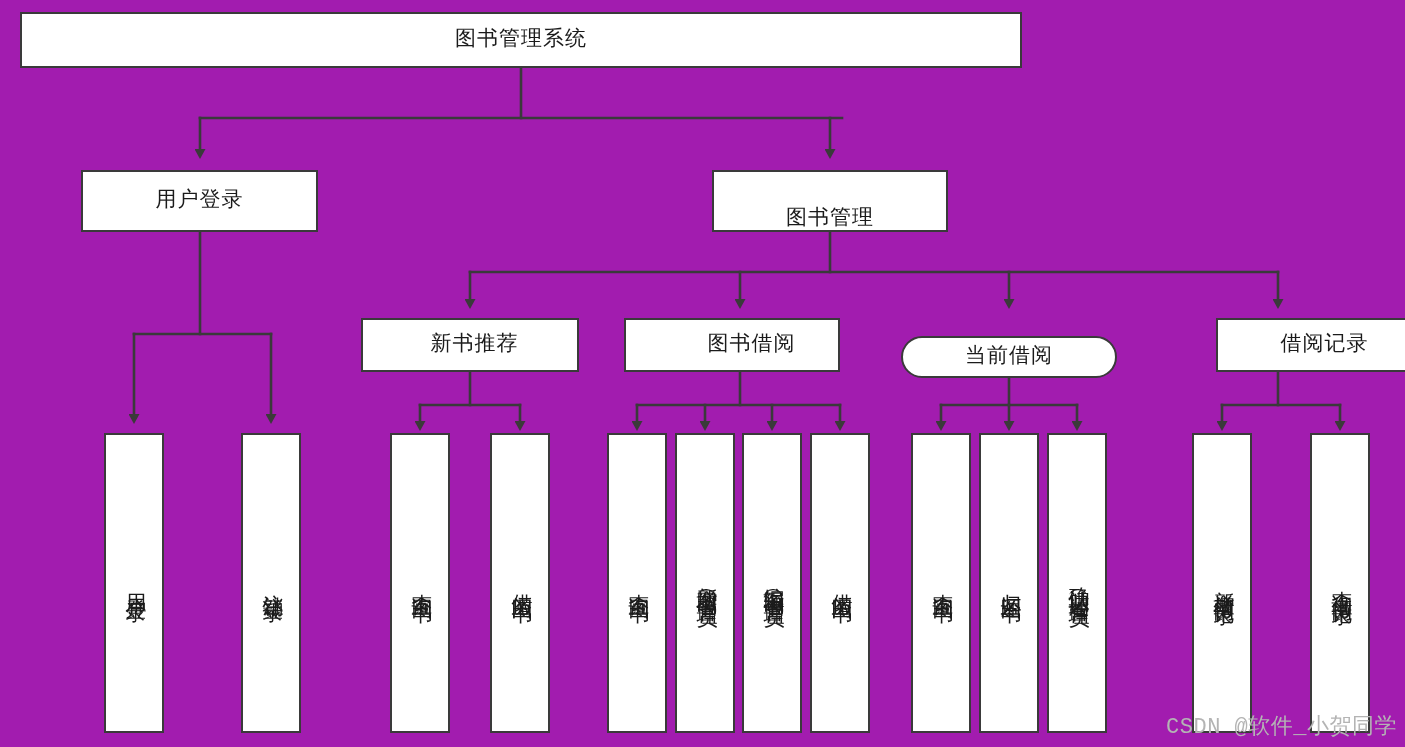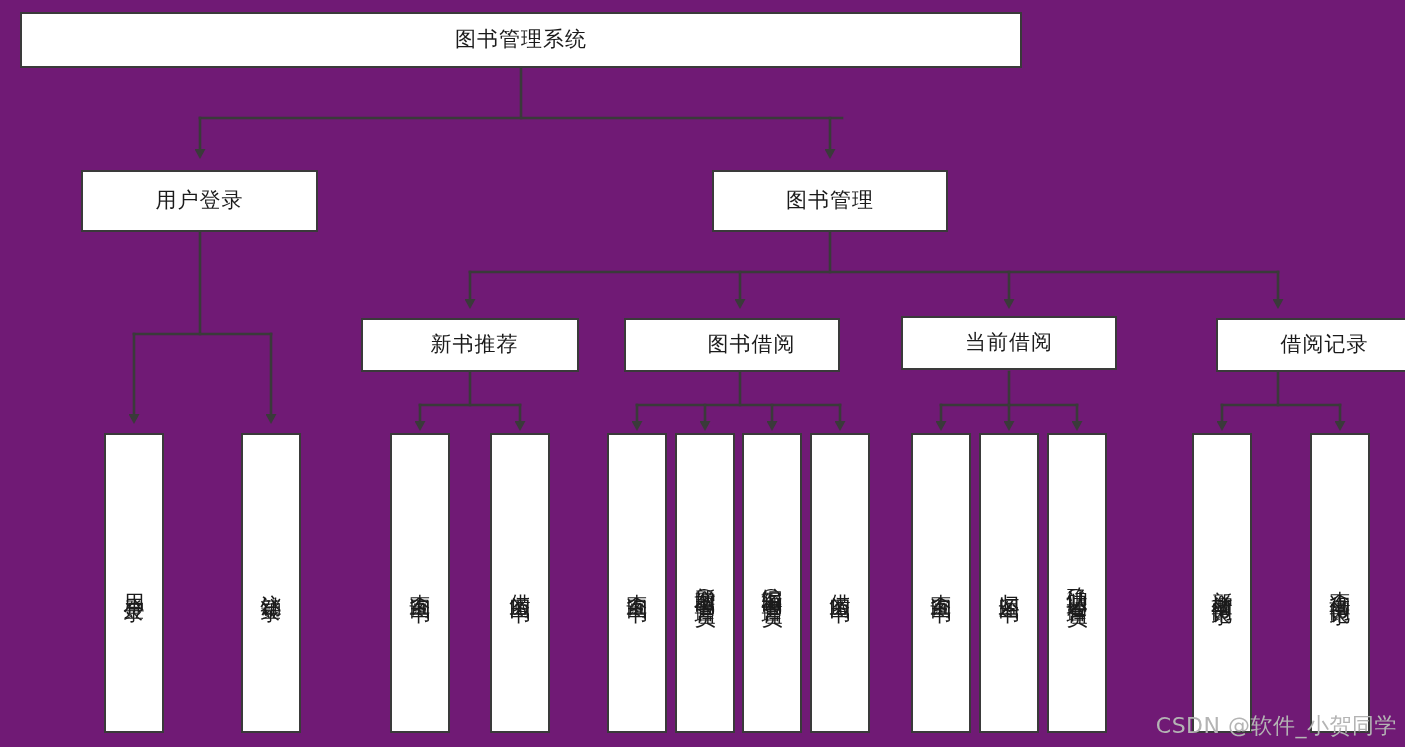--- a/index.html
+++ b/index.html
@@ -8,22 +8,23 @@
     padding: 0;
     background: #ffffff;
   }
   body {
     font-family: "DejaVu Sans", "Liberation Sans", sans-serif;
   }
   #canvas {
     position: relative;
     width: 1405px;
     height: 747px;
-    background: #701a75;
+    background: #a21caf;
     overflow: hidden;
+    font-family: Liberation Mono, monospace;
   }
   #edges {
     position: absolute;
     left: 0;
     top: 0;
     width: 1405px;
     height: 747px;
     pointer-events: none;
   }
   .node {
@@ -123,31 +124,31 @@
     </g>
   </svg>
 
   <div class="node h" style="left:20px; top:12px; width:1002px; height:56px;">
     <span>图书管理系统</span>
   </div>
 
   <div class="node h" style="left:81px; top:170px; width:237px; height:62px;">
     <span>用户登录</span>
   </div>
-  <div class="node h" style="left:712px; top:170px; width:236px; height:62px;">
+  <div class="node h" style="left:712px; top:170px; width:236px; height:62px;align-items:flex-end;">
     <span>图书管理</span>
   </div>
 
   <div class="node h" style="left:361px; top:318px; width:218px; height:54px;padding-left:9px;">
     <span>新书推荐</span>
   </div>
   <div class="node h" style="left:624px; top:318px; width:216px; height:54px;padding-left:39px;">
     <span>图书借阅</span>
   </div>
-  <div class="node h" style="left:901px; top:316px; width:216px; height:54px;">
+  <div class="node h" style="left:901px; top:336px; width:216px; height:42px;border-radius:21px;">
     <span>当前借阅</span>
   </div>
   <div class="node h" style="left:1216px; top:318px; width:217px; height:54px;">
     <span>借阅记录</span>
   </div>
 
   <div class="node v" style="left:104px; top:433px; width:60px; height:300px;">
     <span class="vtext">用户登录</span>
   </div>
   <div class="node v" style="left:241px; top:433px; width:60px; height:300px;">

